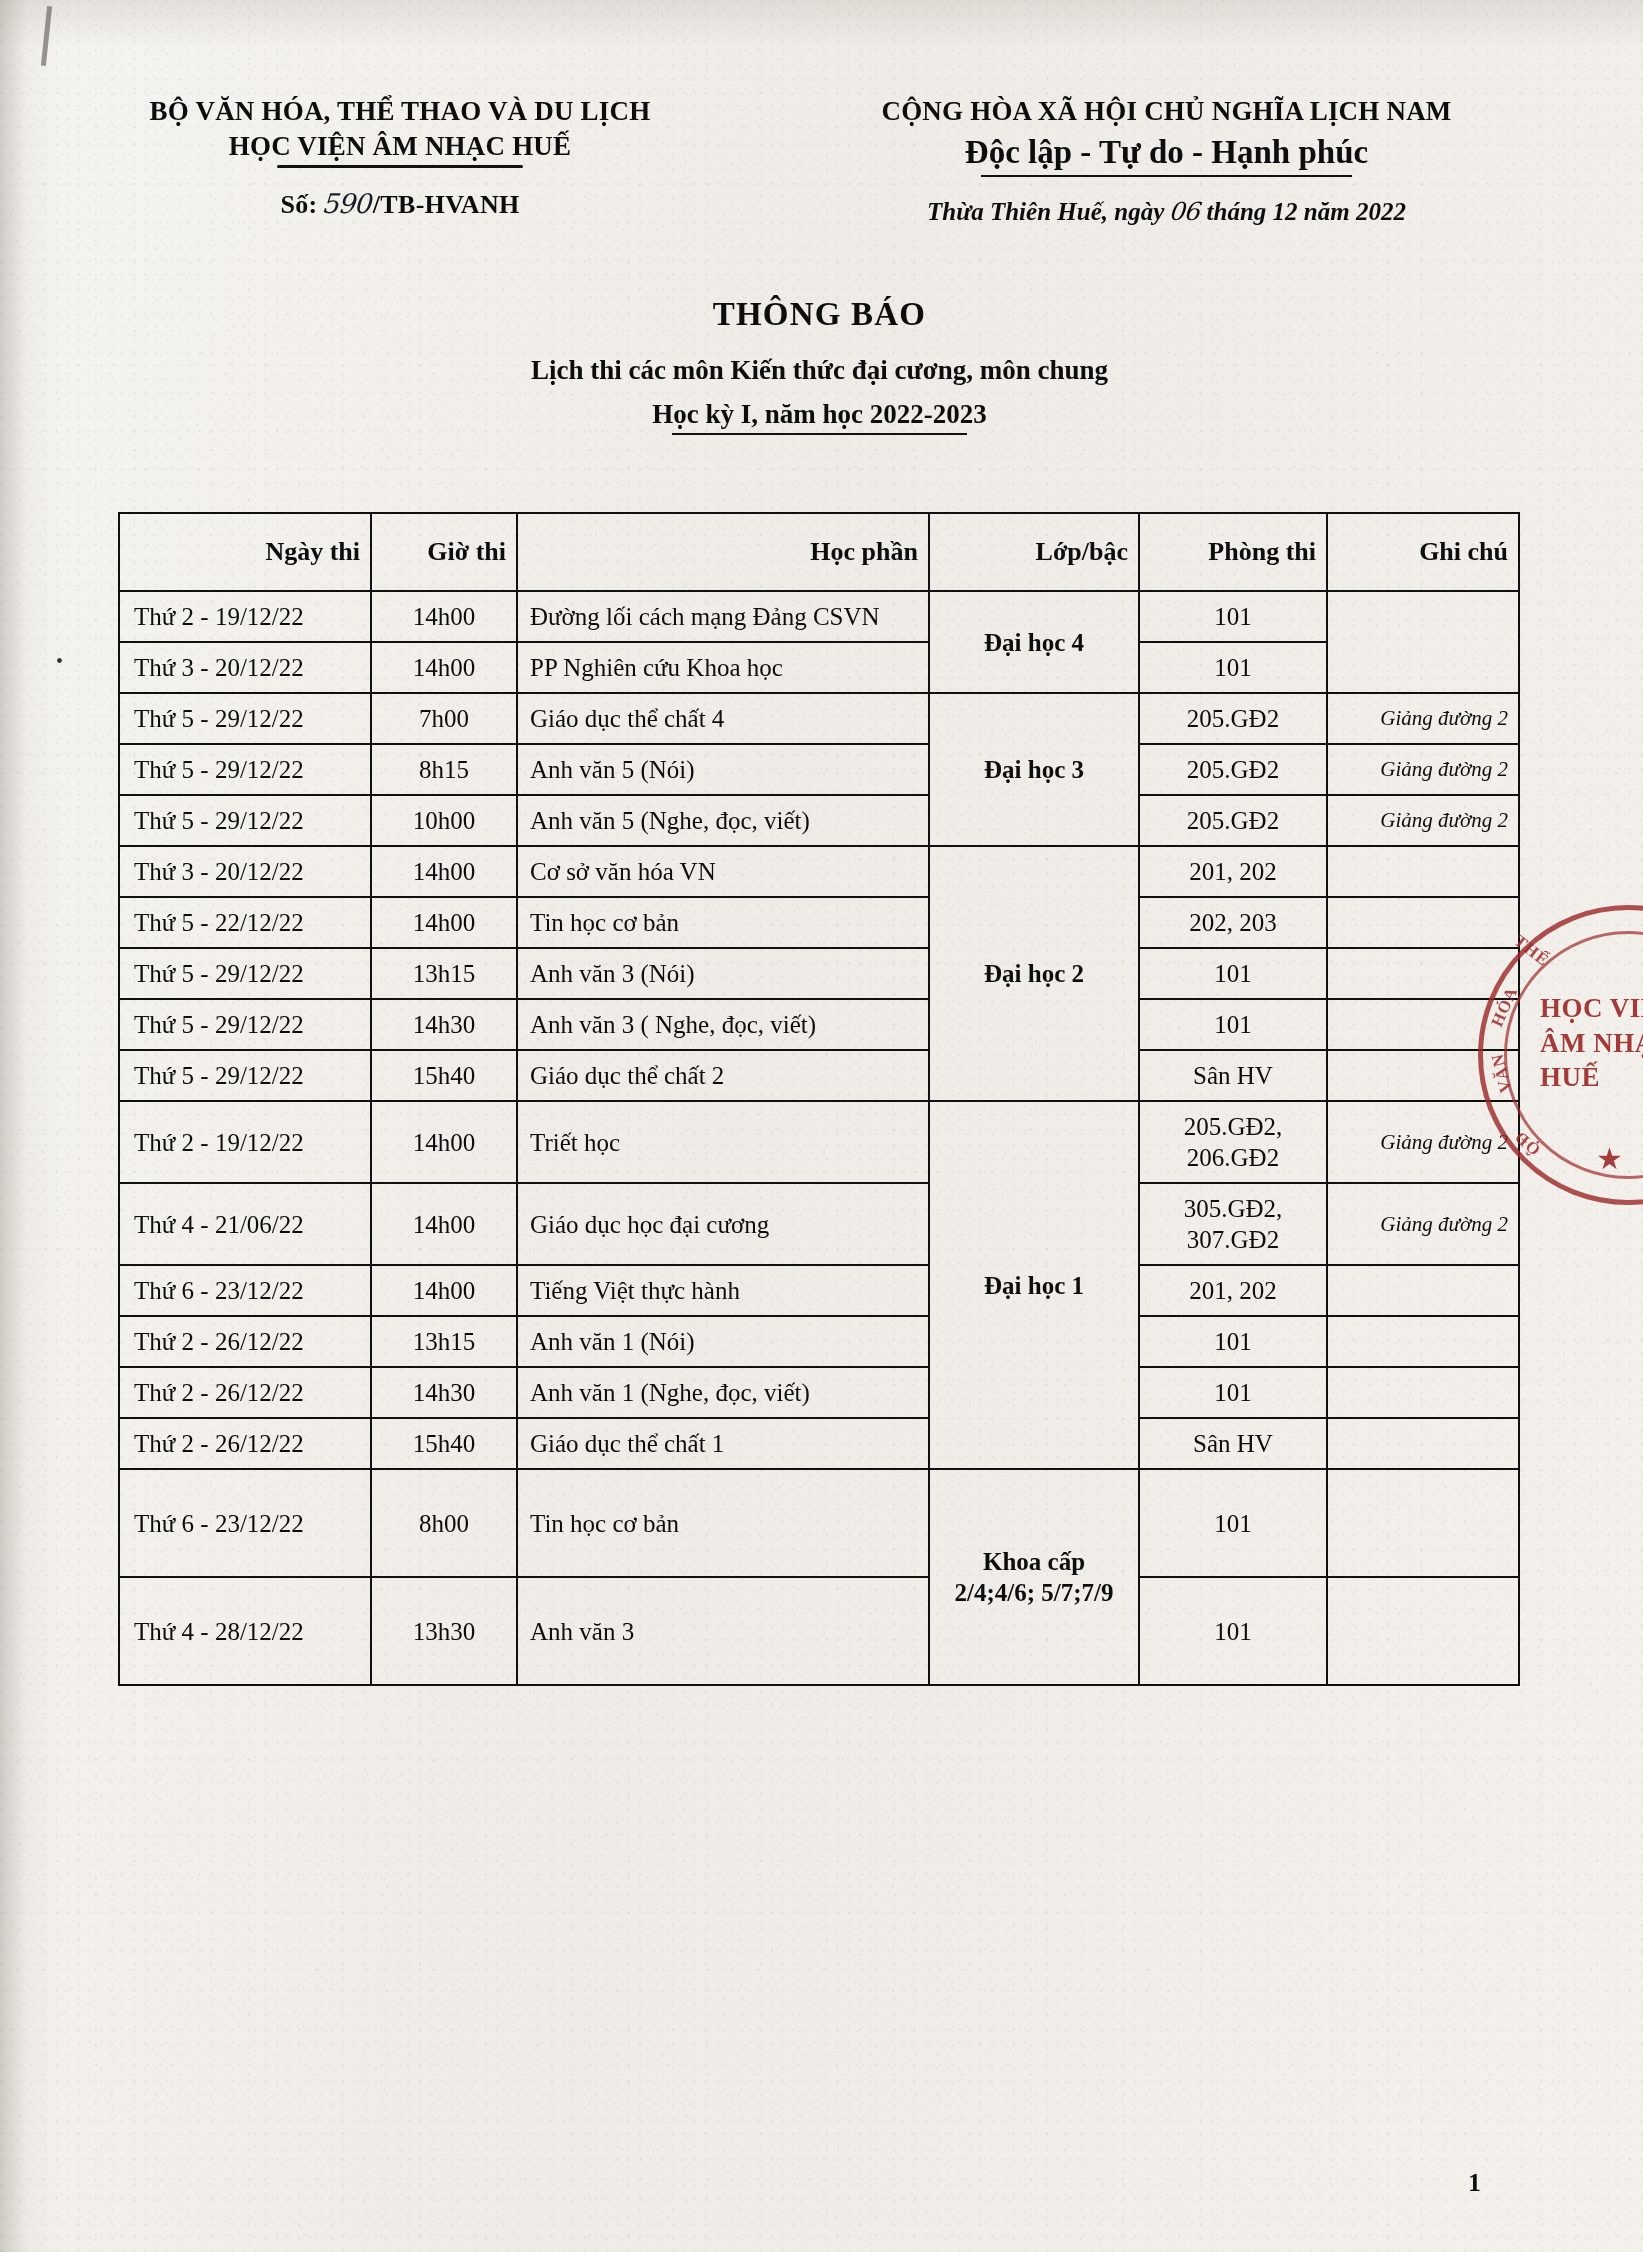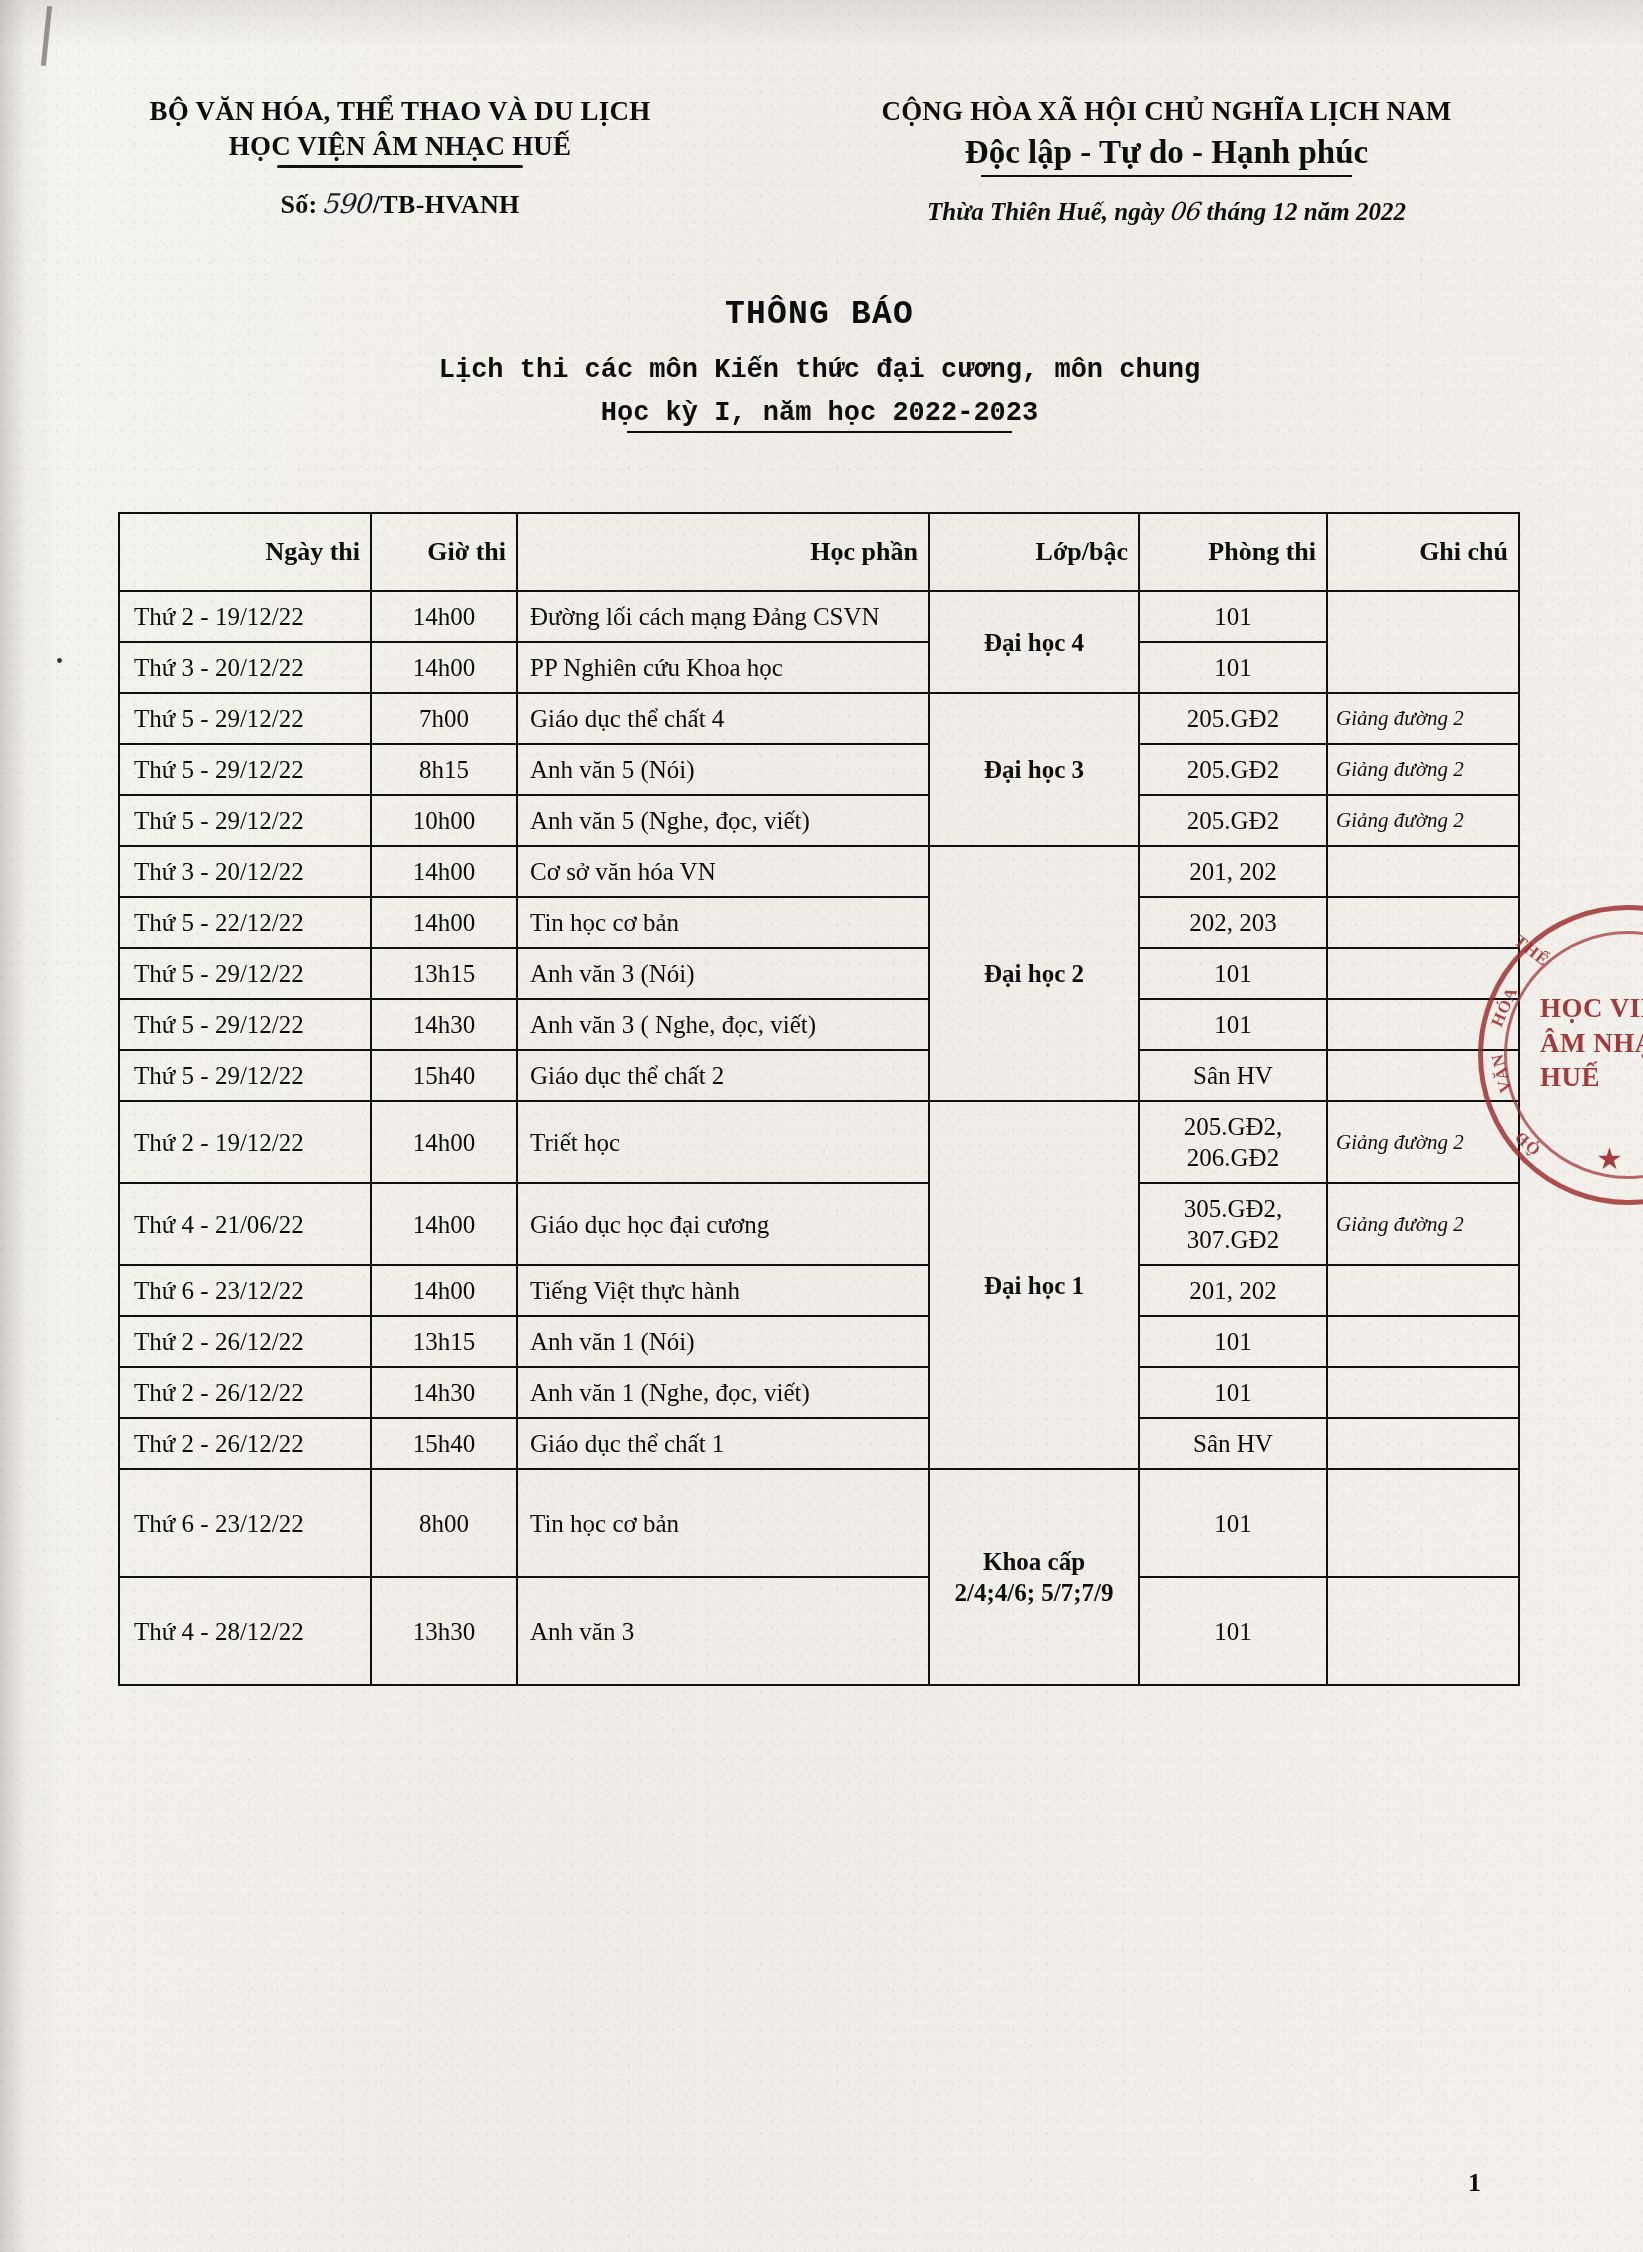--- a/index.html
+++ b/index.html
@@ -64,21 +64,21 @@
   .dateline{
     font-size:25px; font-style:italic; font-weight:bold; margin-top:26px;
     font-family:"Liberation Serif", serif;
   }
   .dateline .hand{
     font-family:"DejaVu Serif", serif; font-weight:normal;
     transform:skewX(-8deg); display:inline-block; letter-spacing:-1px;
   }
 
   
-  .titles{ position:absolute; left:0; right:4px; top:296px; text-align:center;font-family:Liberation Mono, monospace; }
+  .titles{ position:absolute; left:0; right:4px; top:296px; text-align:center; }
   .t-main{ font-size:33px; font-weight:bold; letter-spacing:1.2px; }
   .t-sub1{ font-size:27px; font-weight:bold; margin-top:22px; }
   .t-sub2{ font-size:27px; font-weight:bold; margin-top:13px; display:inline-block; position:relative;}
   .t-sub2::after{
     content:""; position:absolute; left:6%; right:6%; bottom:-5px;
     height:2px; background:#111;
   }
 
   
   .tbl-wrap{ position:absolute; left:118px; top:512px; width:1400px; }
@@ -99,21 +99,21 @@
   col.c-subj{ width:412px; }
   col.c-class{ width:210px; }
   col.c-room{ width:188px; }
   col.c-note{ width:192px; }
 
   td.date{ text-align:left; padding-left:14px; white-space:nowrap; }
   td.time{ text-align:center; }
   td.subj{ text-align:left; padding-left:12px;margin-top:15px; }
   td.cls{ text-align:center; font-weight:bold; }
   td.room{ text-align:center; }
-  td.note{ text-align:left; font-style:italic; font-size:21px; padding-left:8px;
+  td.note{ text-align:right; font-style:italic; font-size:21px; padding-left:8px;
            font-family:"Liberation Serif", serif; white-space:nowrap;border-radius:13px;}
   td.room .rl{ display:block; }
 
   
   .seal{
     position:absolute; left:1478px; top:905px;
     width:300px; height:300px;
     pointer-events:none;
   }
   .seal .ring{

